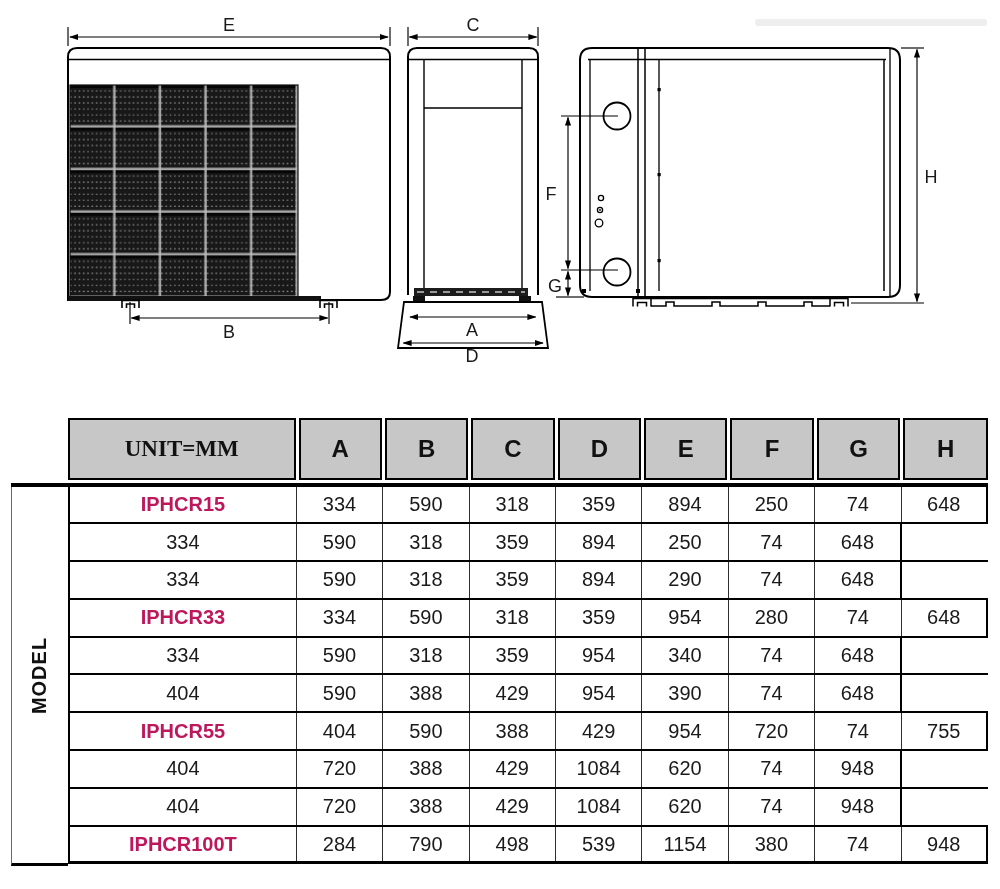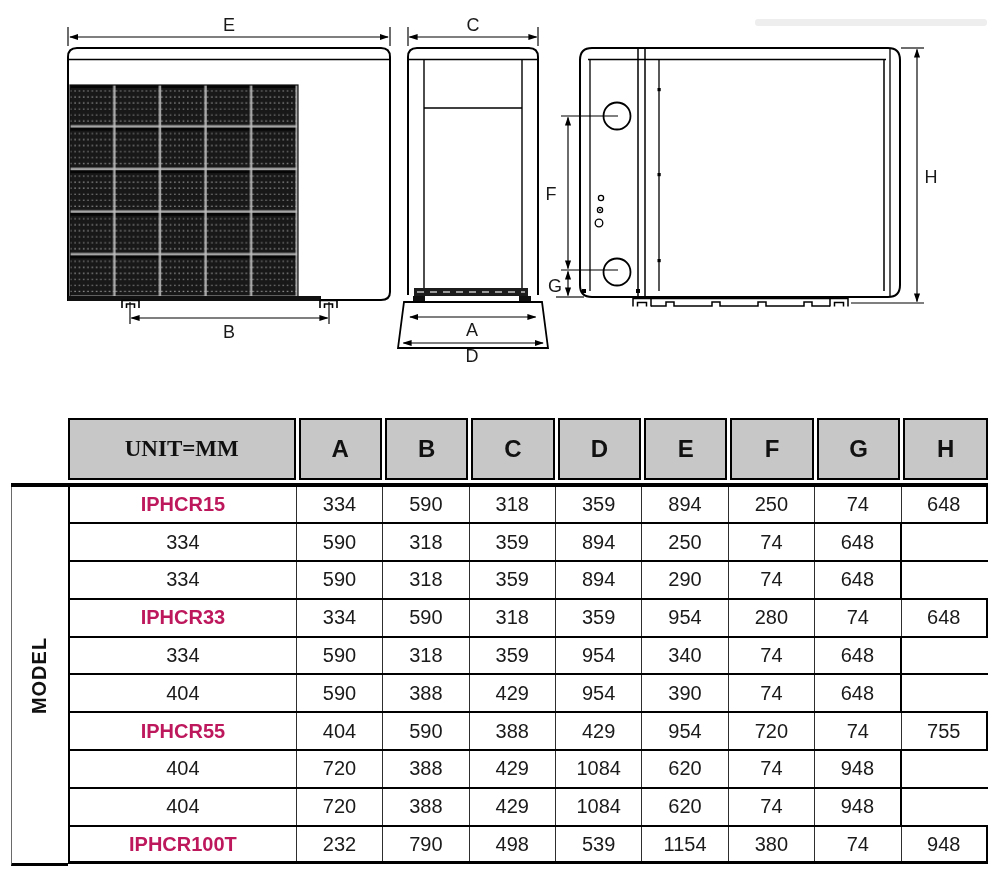--- a/index.html
+++ b/index.html
@@ -282,21 +282,21 @@
             <div class="cell val">720</div>
             <div class="cell val">388</div>
             <div class="cell val">429</div>
             <div class="cell val">1084</div>
             <div class="cell val">620</div>
             <div class="cell val">74</div>
             <div class="cell val">948</div>
           </div>
           <div class="trow">
             <div class="cell model-name">IPHCR100T</div>
-            <div class="cell val">232</div>
+            <div class="cell val">284</div>
             <div class="cell val">790</div>
             <div class="cell val">498</div>
             <div class="cell val">539</div>
             <div class="cell val">1154</div>
             <div class="cell val">380</div>
             <div class="cell val">74</div>
             <div class="cell val">948</div>
           </div>
         </div>
     </div>

